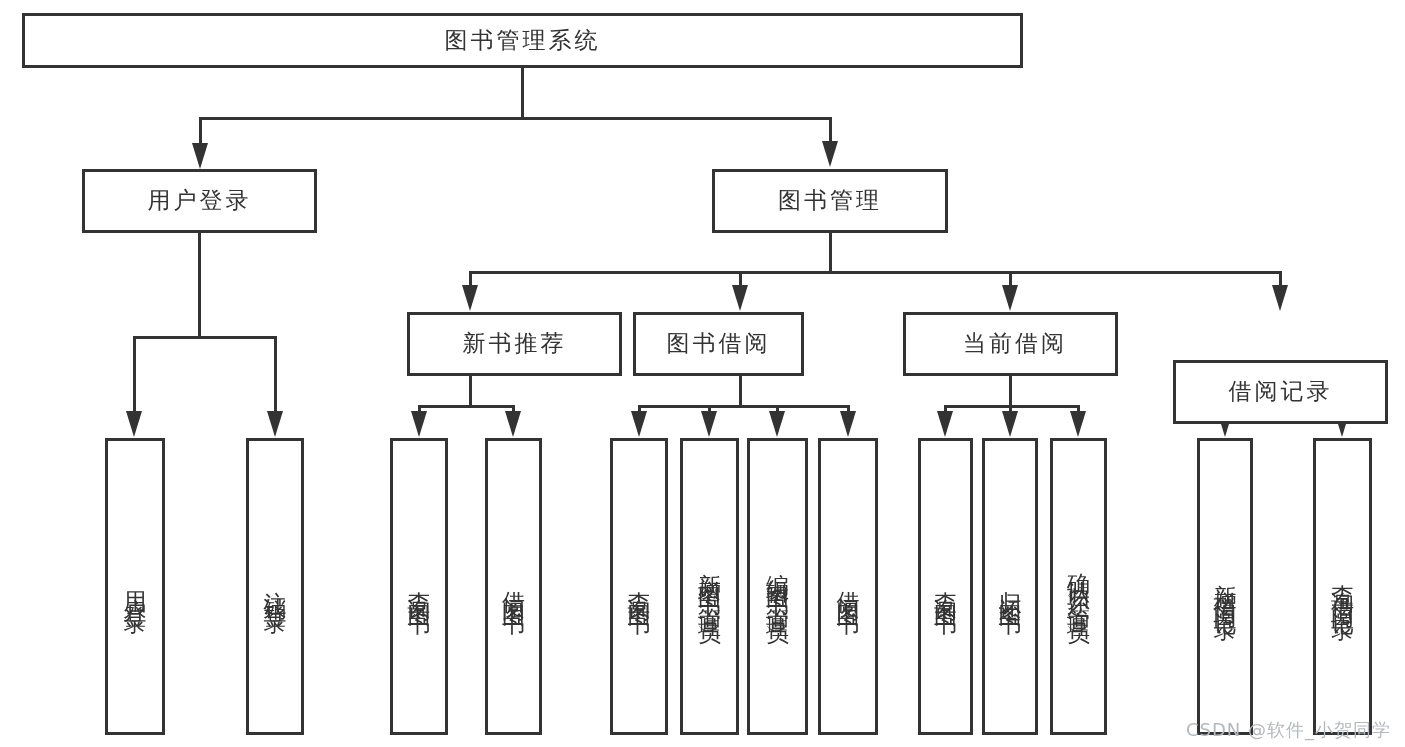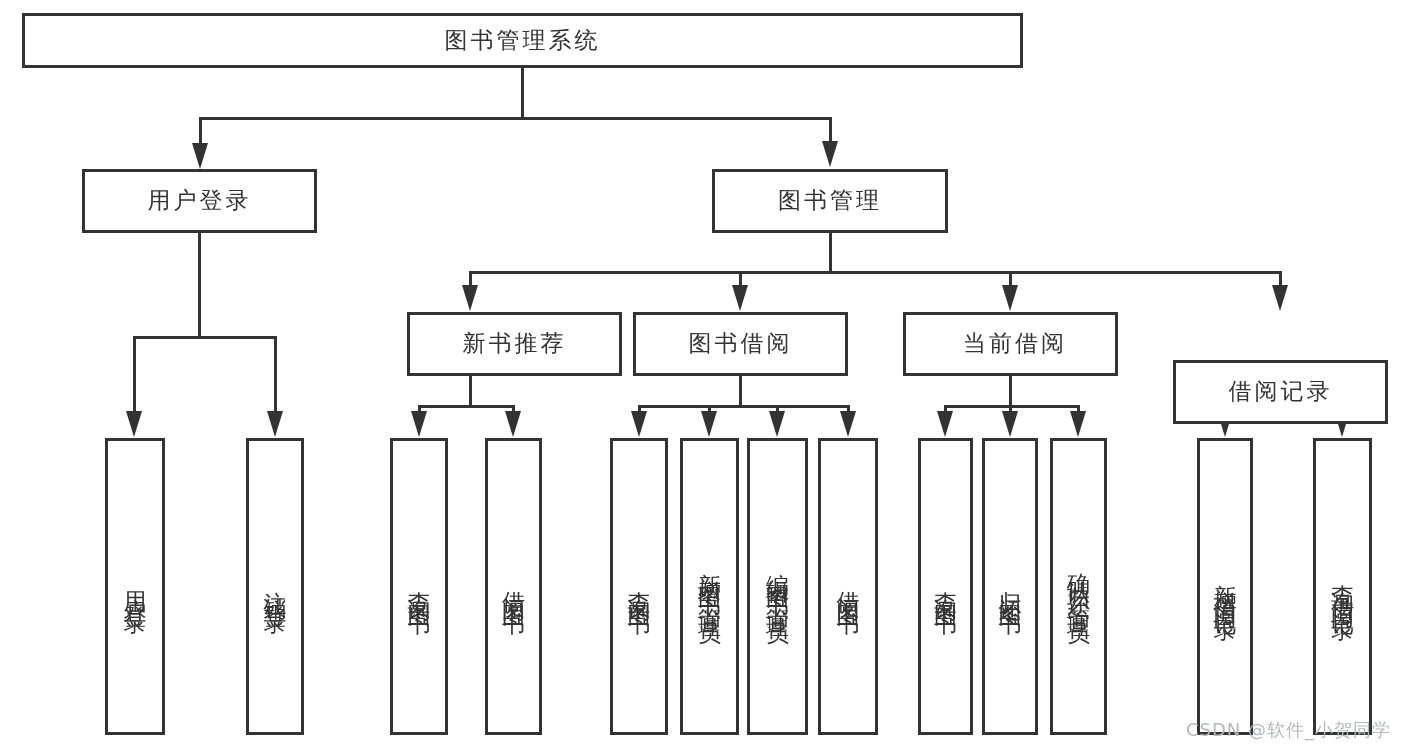--- a/index.html
+++ b/index.html
@@ -125,21 +125,21 @@
       <polygon points="1334,411 1350,411 1342,437"></polygon>
     </g>
   </svg>
 
   <div class="node hbox" style="left:22px; top:13px; width:1001px; height:55px;">图书管理系统</div>
 
   <div class="node hbox" style="left:82px; top:169px; width:235px; height:64px;">用户登录</div>
   <div class="node hbox" style="left:712px; top:169px; width:236px; height:64px;">图书管理</div>
 
   <div class="node hbox" style="left:363px; top:312px; width:215px; height:64px;margin-left:44px;">新书推荐</div>
-  <div class="node hbox" style="left:633px; top:312px; width:215px; height:64px;">图书借阅</div>
+  <div class="node hbox" style="left:633px; top:312px; width:171px; height:64px;">图书借阅</div>
   <div class="node hbox" style="left:903px; top:312px; width:215px; height:64px;padding-left:9px;">当前借阅</div>
   <div class="node hbox" style="left:1173px; top:312px; width:215px; height:64px;margin-top:48px;">借阅记录</div>
 
   <div class="node vbox" style="left:105px; top:438px; width:60px; height:297px;">用户登录</div>
   <div class="node vbox" style="left:246px; top:438px; width:58px; height:297px;">注销登录</div>
 
   <div class="node vbox" style="left:390px; top:438px; width:58px; height:297px;">查询图书</div>
   <div class="node vbox" style="left:485px; top:438px; width:57px; height:297px;">借阅图书</div>
 
   <div class="node vbox" style="left:610px; top:438px; width:58px; height:297px;">查询图书</div>

